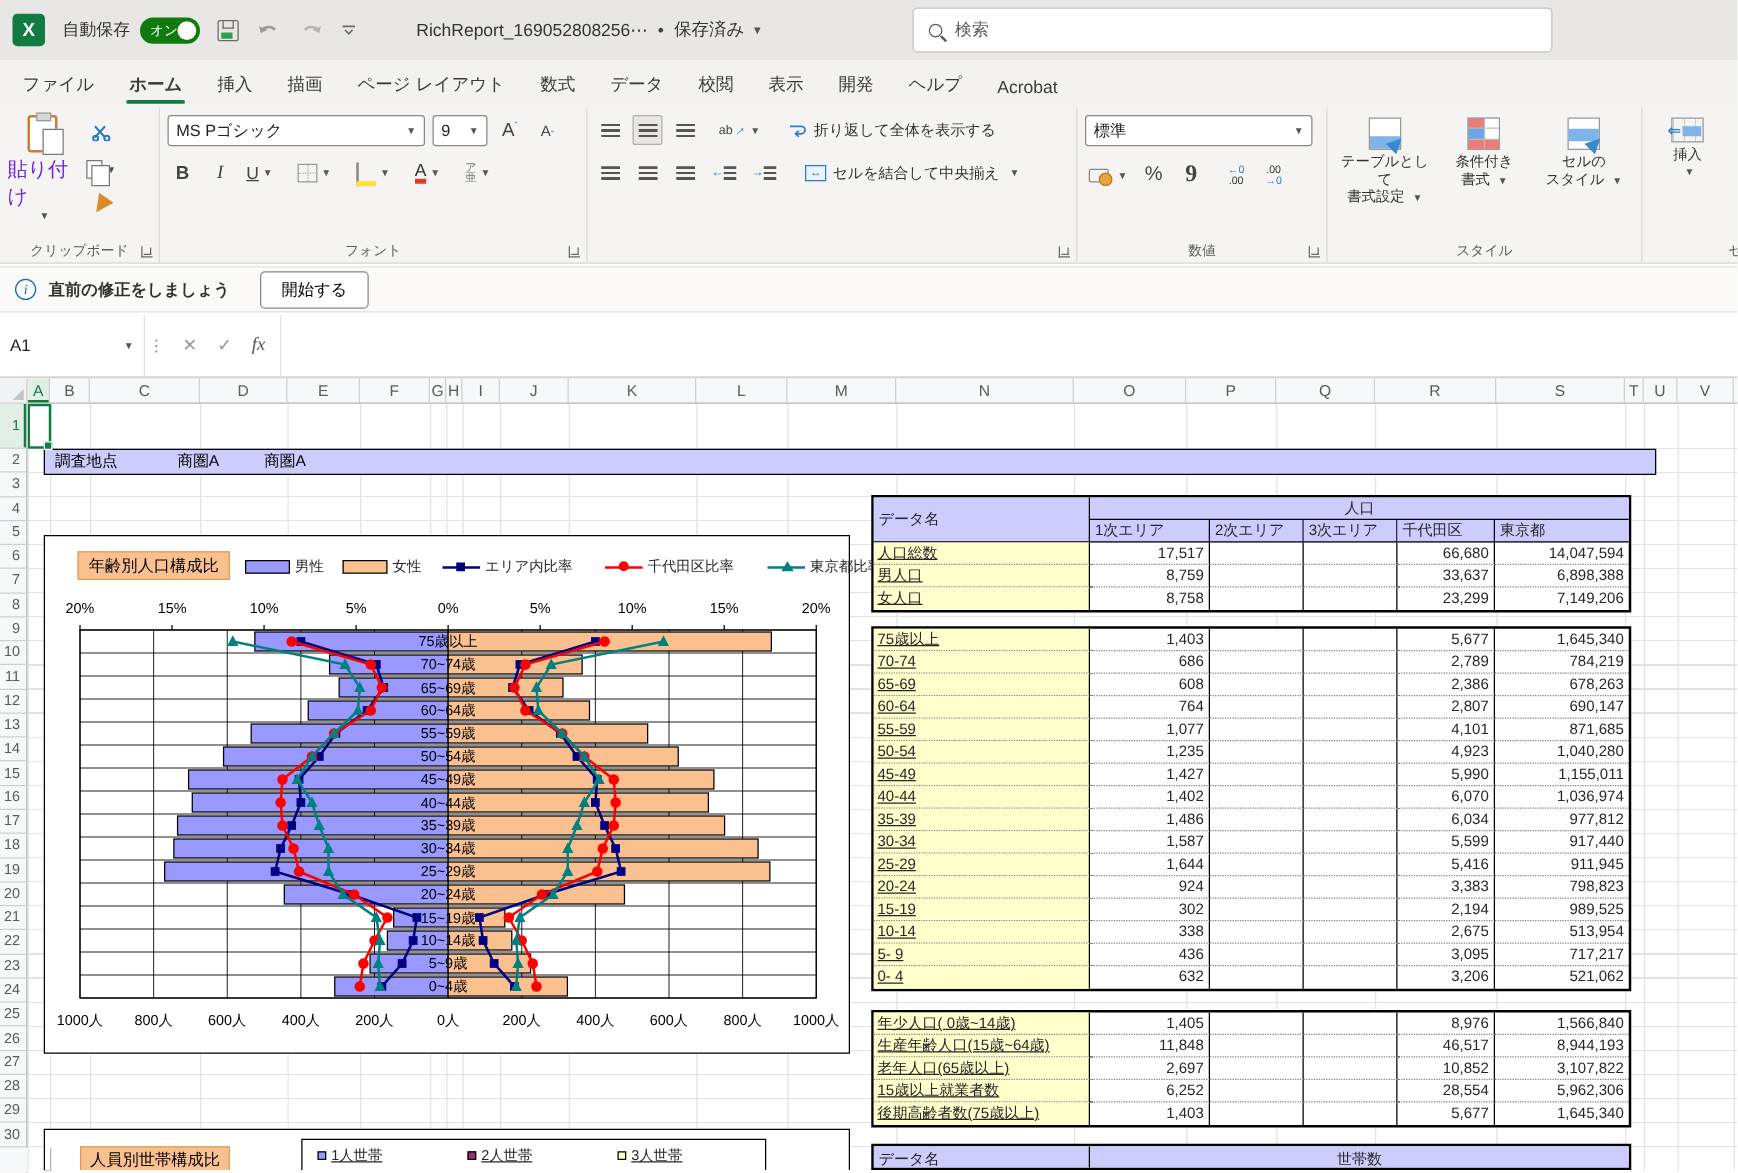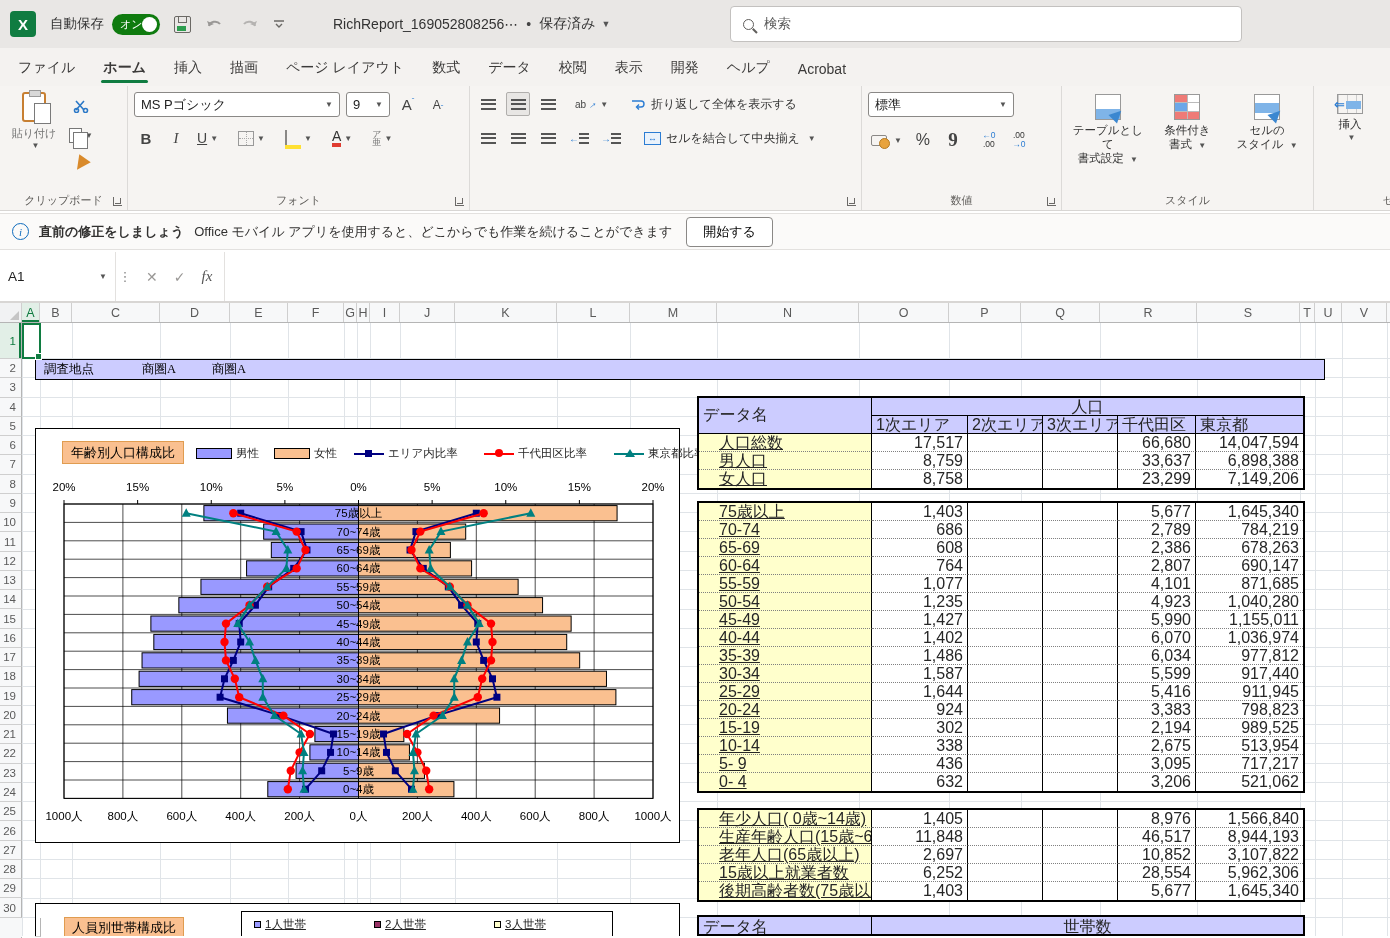--- a/index.html
+++ b/index.html
@@ -40,21 +40,21 @@
   .launch{position:absolute;right:5px;bottom:4px;width:9px;height:9px;border-left:1px solid #6b6967;border-bottom:1px solid #6b6967;}
   .launch:after{content:"";position:absolute;right:1px;top:1px;width:5px;height:5px;border-right:1.4px solid #6b6967;border-bottom:1.4px solid #6b6967;}
   .rrow{display:flex;align-items:center;gap:6px;}
   .sbtn{display:flex;align-items:center;justify-content:center;min-width:24px;height:24px;padding:0 3px;border-radius:2px;color:#444;}
   .caret{font-size:8px;color:#555;margin-left:3px;}
   
   .pastebtn{display:flex;flex-direction:column;align-items:center;width:56px;margin-right:4px;cursor:pointer;}
   .clipb{width:24px;height:30px;border:2px solid #c77f32;border-radius:3px;background:#fff;position:relative;}
   .clipb:before{content:"";position:absolute;top:-4px;left:5px;width:10px;height:5px;background:#d8d8d8;border:1.5px solid #9a9a9a;}
   .clipb:after{content:"";position:absolute;right:-7px;bottom:-4px;width:15px;height:19px;background:#fff;border:1.5px solid #7a7a7a;}
-  .pastebtn .lbl{font-size:11px;margin-top:4px;color:#737373;}
+  .pastebtn .lbl{font-size:16px;margin-top:4px;color:#6d28d9;}
   .scis{stroke:#2b78c7;fill:none;stroke-width:1.6;}
   .copyic{width:13px;height:15px;border:1.4px solid #777;background:#fff;position:relative;}
   .copyic:before{content:"";position:absolute;left:3px;top:3px;width:13px;height:15px;border:1.4px solid #777;background:#fff;}
   .brushic{width:0;height:0;border-left:7px solid transparent;border-right:7px solid transparent;border-top:14px solid #d98a2b;transform:rotate(35deg);}
   
   .combo{height:25px;border:1px solid #8a8886;border-radius:3px;background:#fff;display:flex;align-items:center;
     font-size:13px;padding:0 6px;color:#222;justify-content:space-between;}
   .bld{font-weight:bold;font-size:15px;}
   .itl{font-style:italic;font-family:"Liberation Serif",serif;font-size:15px;}
   .und{text-decoration:underline;font-size:14px;}
@@ -122,21 +122,21 @@
     display:flex;align-items:center;justify-content:flex-end;padding-right:5px;overflow:hidden;}
   .rhcell.sel{color:#0d7a3e;background:#e2efe7;box-shadow:inset -2px 0 #107c41;}
   .canvas{position:absolute;left:0;top:20px;width:1390px;height:613px;overflow:hidden;background:#fff;}
   .hgrid{position:absolute;left:22px;top:35px;right:0;height:578px;
     background:repeating-linear-gradient(to bottom,#e0e4e8 0 1px,transparent 1px 19.27px);}
   .vline{position:absolute;top:0;width:1px;height:613px;background:#e0e4e8;}
   .selbox{position:absolute;left:22px;top:0;width:19px;height:36px;border:2px solid #107c41;background:#fff;z-index:4;}
   .selbox:after{content:"";position:absolute;right:-3px;bottom:-3px;width:5px;height:5px;background:#107c41;border:1px solid #fff;}
   .banner{position:absolute;left:35px;top:36px;width:1290px;height:21px;background:#ccccff;border:1.5px solid #000;
     display:flex;align-items:center;font-size:12.5px;color:#000;z-index:3;}
-  .banner span{margin-left:8px;font-family:Liberation Serif, serif;}
+  .banner span{margin-left:8px;}
   .banner .b2{margin-left:48px;} .banner .b3{margin-left:36px;}
 
   
   .chartbox{position:absolute;background:#fff;border:1.5px solid #000;z-index:3;}
   .oranglabel{position:absolute;background:#fac090;border:1px solid #e09c50;font-size:13px;color:#000;
     display:flex;align-items:center;justify-content:center;white-space:nowrap;}
   .axlab{position:absolute;font-size:11.5px;color:#000;text-align:center;white-space:nowrap;}
   .bleg{position:absolute;display:flex;align-items:center;font-size:11.5px;gap:4px;white-space:nowrap;}
   .sw{width:36px;height:11px;border:1px solid #000;display:inline-block;}
   .lsample{position:relative;width:30px;height:10px;display:inline-block;}
@@ -144,27 +144,27 @@
   .mk{position:absolute;left:11px;top:1px;}
   .mk.square{width:7px;height:7px;}
   .mk.circle{width:8px;height:8px;border-radius:50%;top:0;}
   .mk.tri{width:0;height:0;border-left:5px solid transparent;border-right:5px solid transparent;border-bottom:8px solid;top:0;}
   .legbox{position:absolute;border:1px solid #000;background:#fff;}
   .legitem{position:absolute;display:flex;align-items:center;gap:4px;font-size:11.5px;white-space:nowrap;text-decoration:underline;}
   .legitem .m{width:7px;height:7px;border:1px solid #000;flex:none;}
 
   
   .tsec{position:absolute;left:697px;background:#fff;border:2px solid #000;display:grid;
-    grid-template-columns:173px 96px 75px 75px 78px 107px;font-size:16px;z-index:3;}
+    grid-template-columns:173px 96px 75px 75px 78px 107px;font-size:12px;z-index:3;}
   .tsec>div{height:18px;line-height:17px;border-right:1px solid #000;border-bottom:1px dotted #808080;overflow:hidden;white-space:nowrap;}
   .tsec>div.lc{border-right:none;}
   .tsec>div.lr{border-bottom:none;}
   .tsec>div.hd{background:#ccccff;border-bottom:1px solid #000;padding-left:4px;}
   .tsec>div.hdc{background:#ccccff;border-bottom:1px solid #000;text-align:center;}
-  .tsec>div.nm{background:#ffffcc;text-decoration:underline;padding-left:20px;}
+  .tsec>div.nm{background:#ffffcc;text-decoration:underline;padding-left:3px;}
   .tsec>div.vl{text-align:right;padding-right:4px;}
 </style>
 </head>
 <body>
 
 <div class="titlebar">
   <div class="xlicon">X</div>
   <span class="autosave">自動保存</span>
   <div class="toggle">
     <span class="on">オン</span>
@@ -344,21 +344,21 @@
       <span class="txtbtn" style="margin-left:14px">
         <span class="mergeic">↔</span>
         <span>セルを結合して中央揃え</span>
         <span class="caret">▼</span>
       </span>
     </div>
     <span class="launch"></span>
   </div>
 
   <div class="rgroup" style="width:200px">
-    <div class="combo" style="width:146px">
+    <div class="combo" style="width:182px">
       <span>標準</span>
         <span class="caret">▼</span>
     </div>
     <div class="rrow" style="margin-top:11px">
       <span class="sbtn">
           <span class="moneyic"></span>
           <span class="caret" style="margin-left:7px">▼</span>
         </span>
       <span class="sbtn" style="font-size:16px">%</span>
       <span class="sbtn" style="font-size:19px;font-family:'Liberation Serif',serif;font-weight:bold">9</span>
@@ -425,21 +425,20 @@
       </div>
 
     </div>
     <div class="glabel">セル</div>
   </div>
 </div>
 
 <div class="msgbar">
   <span class="infoi">i</span>
   <span class="msgtitle">直前の修正をしましょう</span>
-  <span class="msgbody">Office モバイル アプリを使用すると、どこからでも作業を続けることができます</span>
   <button class="msgbtn">開始する</button>
 </div>
 
 <div class="fbar">
   <div class="namebox">
     <span>A1</span>
     <span class="caret">▼</span>
   </div>
   <div class="fdots">⋮</div>
   <div class="ficons">

